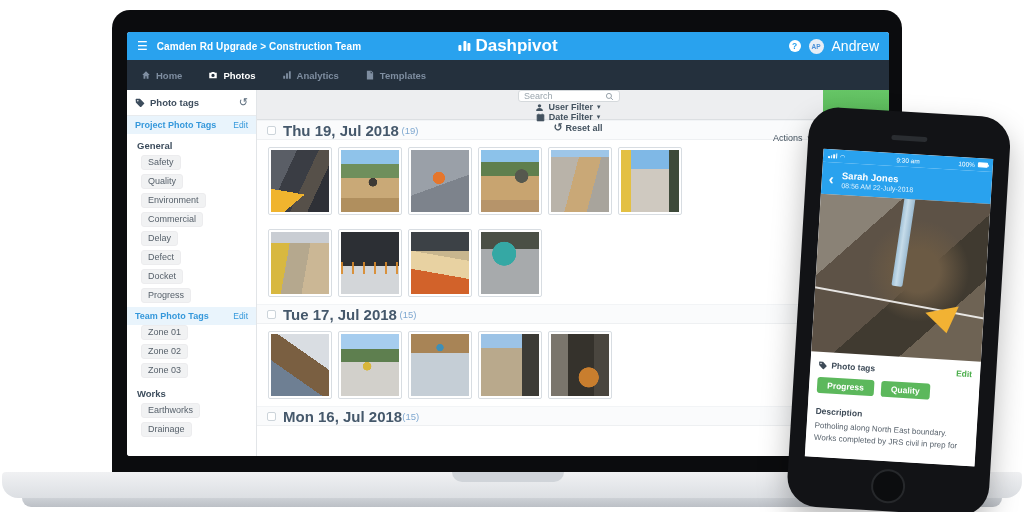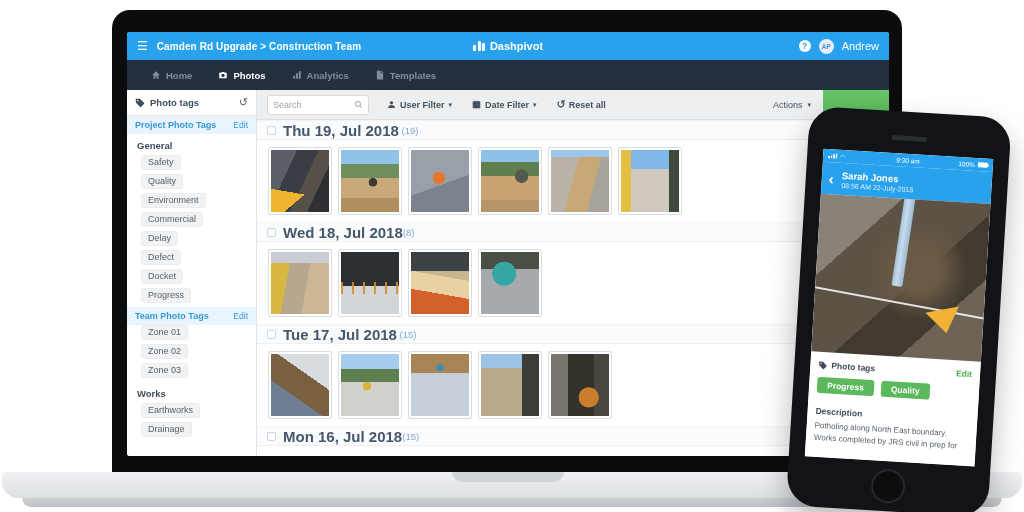--- a/index.html
+++ b/index.html
@@ -21,31 +21,31 @@
 
   
   .topbar { position:absolute; left:0; top:0; width:762px; height:28px; background:#29a2ee;
     display:flex; align-items:center; padding:0 10px; color:#fff; }
   .hamburger { font-size:12px; margin-right:9px; cursor:pointer; line-height:1; }
   .breadcrumb { font-size:10px; font-weight:700; letter-spacing:.1px; }
   .logo { position:absolute; left:50%; transform:translateX(-50%); display:flex; align-items:center; gap:5px; }
   .logo-bars { display:flex; align-items:flex-end; gap:1.5px; }
   .logo-bars i { display:block; width:3px; background:#fff; border-radius:1px; }
   .logo-bars i:nth-child(1){height:6px;} .logo-bars i:nth-child(2){height:10px;} .logo-bars i:nth-child(3){height:8px;}
-  .logo-text { font-size:11px; font-weight:700; }
+  .logo-text { font-size:17px; font-weight:700; }
   .topbar-right { margin-left:auto; display:flex; align-items:center; gap:8px; }
   .help-circle { width:12px; height:12px; border-radius:50%; background:#fff; color:#29a2ee;
     font-size:8.5px; font-weight:700; display:flex; align-items:center; justify-content:center; }
   .avatar { width:15px; height:15px; border-radius:50%; background:#e8eef6; color:#4a90d9;
     font-size:6.5px; font-weight:700; display:flex; align-items:center; justify-content:center; }
-  .username { font-size:11px; }
+  .username { font-size:14px; }
 
   
   .navbar { position:absolute; left:0; top:28px; width:762px; height:30px; background:#24303d;
-    display:flex; align-items:center; padding:0 24px; gap:26px; }
+    display:flex; align-items:center; padding:0 14px; gap:26px; }
   .nav-item { display:flex; align-items:center; gap:5px; color:#7e8da0; font-size:9.5px;
     font-weight:700; cursor:pointer; }
   .nav-item svg { width:10px; height:10px; fill:currentColor; }
   .nav-item.active { color:#fff; }
 
   
   .app-body { position:absolute; left:0; top:58px; width:762px; height:366px; display:flex; }
 
   
   .sidebar { width:130px; height:100%; background:#fff; border-right:1px solid #e2e5e8; overflow:hidden; flex:none; }
@@ -58,21 +58,21 @@
     padding:0 8px; justify-content:space-between; }
   .sb-sectionrow .sec-label { color:#3598db; font-size:9px; font-weight:700; }
   .sb-sectionrow .sec-edit { color:#3598db; font-size:8.5px; cursor:pointer; }
   .sb-group-heading { font-size:9.5px; font-weight:700; color:#3d4d5d; padding:6px 0 4px 10px; }
   .tag-pill { display:table; margin:0 0 4px 14px; background:#f1f2f3; border:1px solid #ececee;
     border-radius:3px; padding:1px 6px; font-size:9px; color:#57616b; cursor:pointer; line-height:11px; }
 
   
   .main { flex:1; height:100%; background:#fff; overflow:hidden; position:relative; }
   .toolbar { height:30px; background:#edeef0; border-bottom:1px solid #dcdfe2; display:flex;
-    align-items:center; padding:0 0 0 10px; position:relative; }
+    align-items:center; padding:0 0 0 10px; position:relative;flex-direction:column; }
   .searchbox { width:102px; height:20px; background:#fff; border:1px solid #d5d9dc; border-radius:3px;
     display:flex; align-items:center; padding:0 5px; margin-right:18px; }
   .searchbox input { border:0; outline:0; width:78px; font-size:9px; color:#55606a; background:transparent;
     font-family:inherit; }
   .searchbox input::placeholder { color:#9aa5ad; }
   .searchbox svg { width:9px; height:9px; stroke:#8b97a0; fill:none; stroke-width:1.6; margin-left:auto; }
   .tool-filter { display:flex; align-items:center; gap:4px; color:#43525f; font-size:9px; font-weight:700;
     margin-right:20px; cursor:pointer; }
   .tool-filter svg { width:9px; height:9px; fill:#43525f; }
   .tool-filter .chev { font-size:7px; color:#43525f; }
@@ -301,25 +301,20 @@
             </div>
             <div class="photo-row">
               <div class="photo ph1" title="Excavated trench with marker flag"></div>
               <div class="photo ph2" title="Workers drilling beside excavator"></div>
               <div class="photo ph3" title="Worker in high-vis on road from above"></div>
               <div class="photo ph4" title="Excavator on dirt road between trees"></div>
               <div class="photo ph5" title="Gravel embankment under construction"></div>
               <div class="photo ph6" title="Site access road with safety barriers"></div>
             </div>
 
-            <div class="date-row">
-              <span class="date-check"></span>
-              <span class="date-label">Wed 18, Jul 2018</span>
-              <span class="date-count">(8)</span>
-            </div>
             <div class="photo-row">
               <div class="photo ph7" title="Formwork panels along access road"></div>
               <div class="photo ph8" title="Rebar starter bars in dark trench"></div>
               <div class="photo ph9" title="Road roller compacting surface"></div>
               <div class="photo ph10" title="Excavator with traffic cones"></div>
             </div>
 
             <div class="date-row">
               <span class="date-check"></span>
               <span class="date-label">Tue 17, Jul 2018</span>

